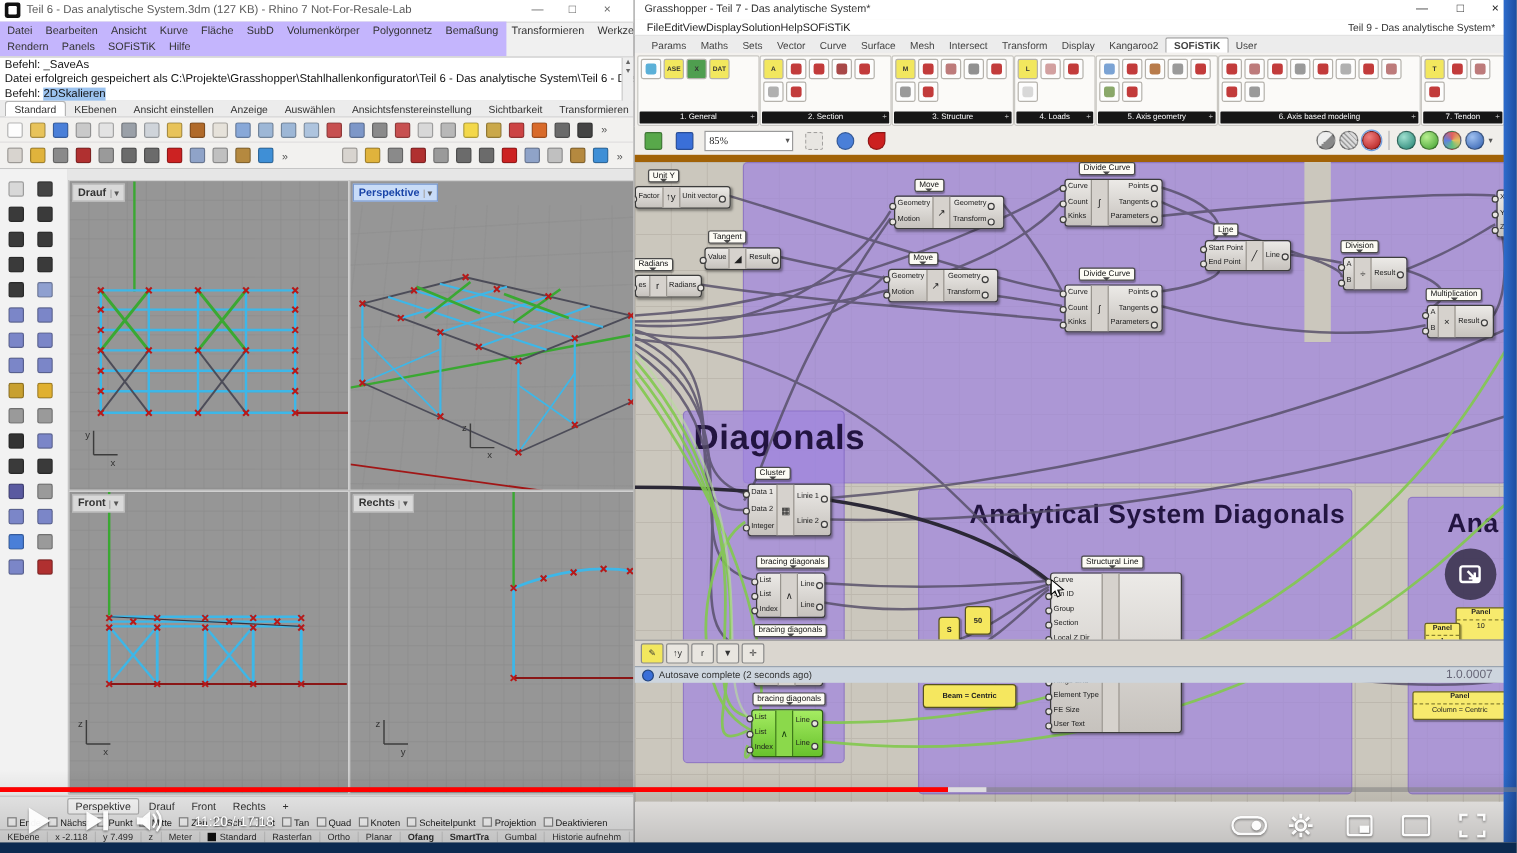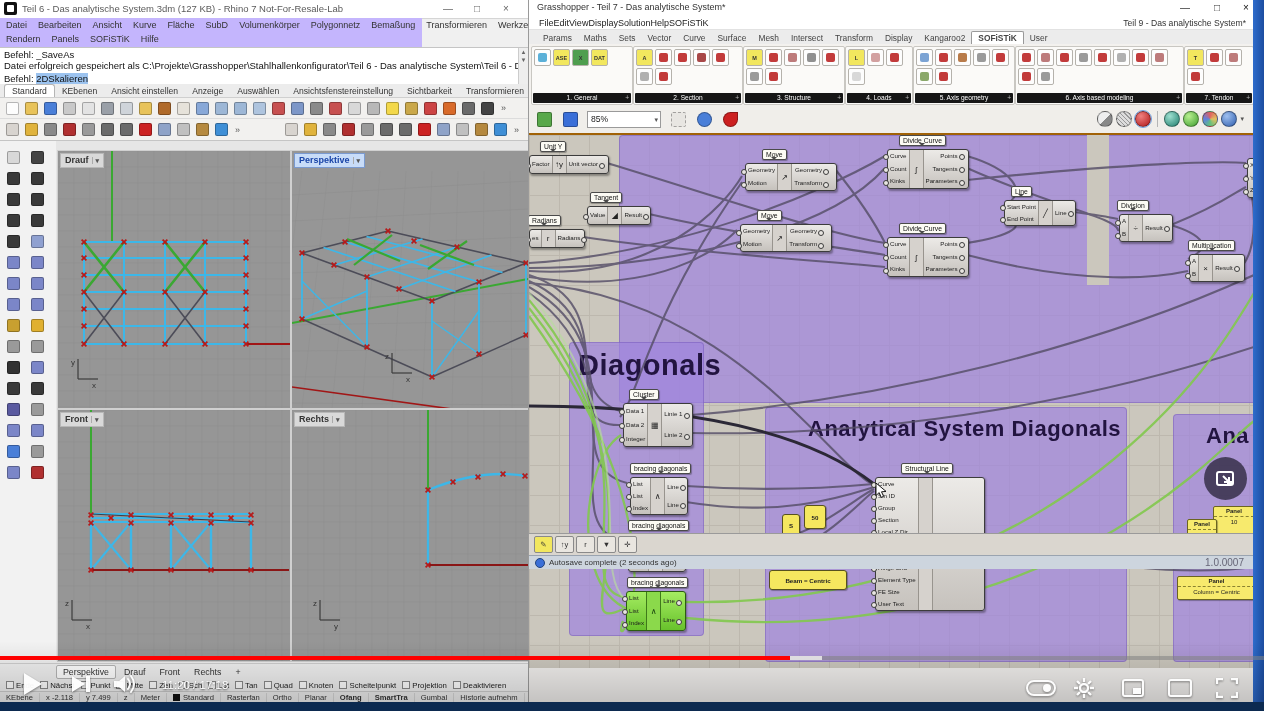--- a/index.html
+++ b/index.html
@@ -68,21 +68,21 @@
   .gh-tab.active{background:#fff;border:1px solid #999;border-bottom:none;font-weight:bold;border-radius:2px 2px 0 0;}
   #gh-ribbon{left:0;top:44px;width:725px;height:61px;background:#f3f1ee;border-bottom:1px solid #b9b9b9;}
   .rb-group{position:absolute;top:2px;height:57px;background:#fbfaf8;border:1px solid #c9c7c2;border-radius:2px;}
   .rb-icons{position:absolute;left:2px;top:2px;right:2px;bottom:12px;display:flex;flex-wrap:wrap;gap:2px;align-content:flex-start;}
   .rb-ic{width:15px;height:15px;border:1px solid #b5b2ac;background:#fdfdfd;display:flex;align-items:center;justify-content:center;border-radius:2px;}
   .rb-ic>i{display:block;width:9px;height:9px;border-radius:2px;}
   .rb-ic>b{font-size:5.5px;color:#333;font-weight:bold;}
   .rb-label{position:absolute;left:1px;right:1px;bottom:1px;height:10px;background:#161616;color:#fff;
             font-size:6.6px;text-align:center;line-height:10px;border-radius:1px;}
   .rb-label:after{content:"+";position:absolute;right:2px;color:#bbb;}
-  #gh-cvtoolbar{left:0;top:105px;width:725px;height:30px;background:#f0eeea;border-bottom:2px solid #a16207;display:flex;align-items:center;gap:8px;padding-left:6px;box-sizing:border-box;}
+  #gh-cvtoolbar{left:0;top:105px;width:725px;height:30px;background:#f0eeea;border-bottom:6px solid #a16207;display:flex;align-items:center;gap:8px;padding-left:6px;box-sizing:border-box;font-family:Liberation Serif, serif;}
   .cvt-ic{width:18px;height:18px;border-radius:3px;display:flex;align-items:center;justify-content:center;}
   .cvt-ic>i{width:13px;height:13px;border-radius:2px;border:1px solid rgba(0,0,0,.3);display:block;}
   #gh-zoom{width:66px;height:15px;background:#fff;border:1px solid #9a9a9a;font-size:8.6px;color:#222;padding:0 3px;line-height:15px;position:relative;}
   #gh-zoom:after{content:"▾";position:absolute;right:2px;top:0;font-size:7px;color:#555;}
   .cvt-right{margin-left:auto;display:flex;align-items:center;gap:3px;padding-right:10px;}
   .ball{width:14px;height:14px;border-radius:50%;border:1px solid rgba(0,0,0,.35);}
   .ball.sel{outline:1.5px solid #6f9fe0;}
   .vsep{width:1px;height:16px;background:#b5b5b5;margin:0 3px;}
 
   

